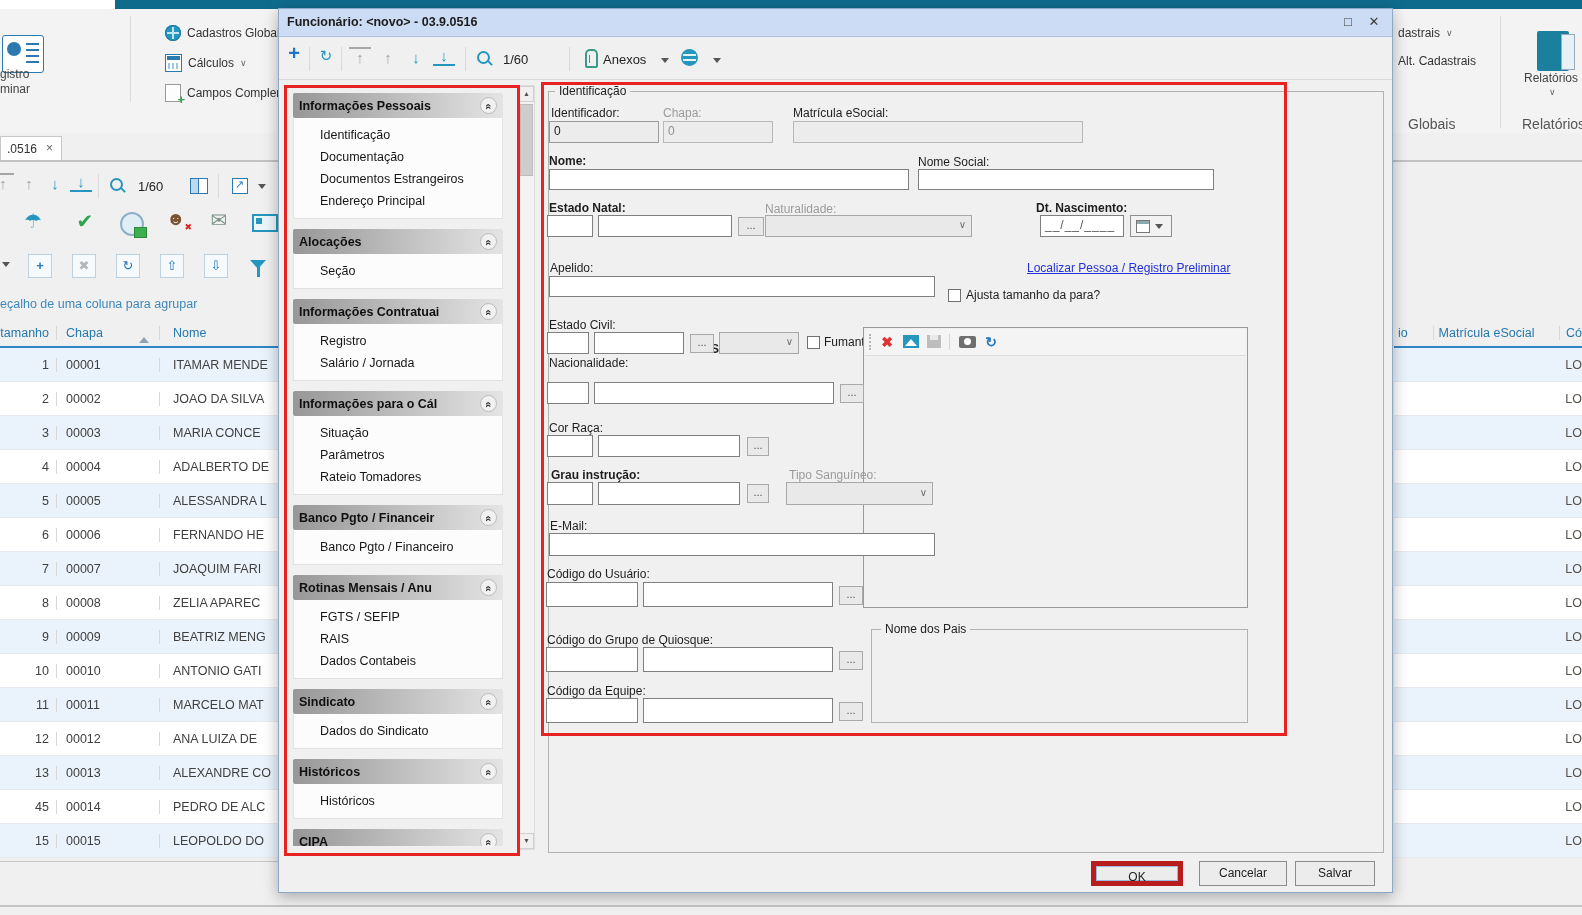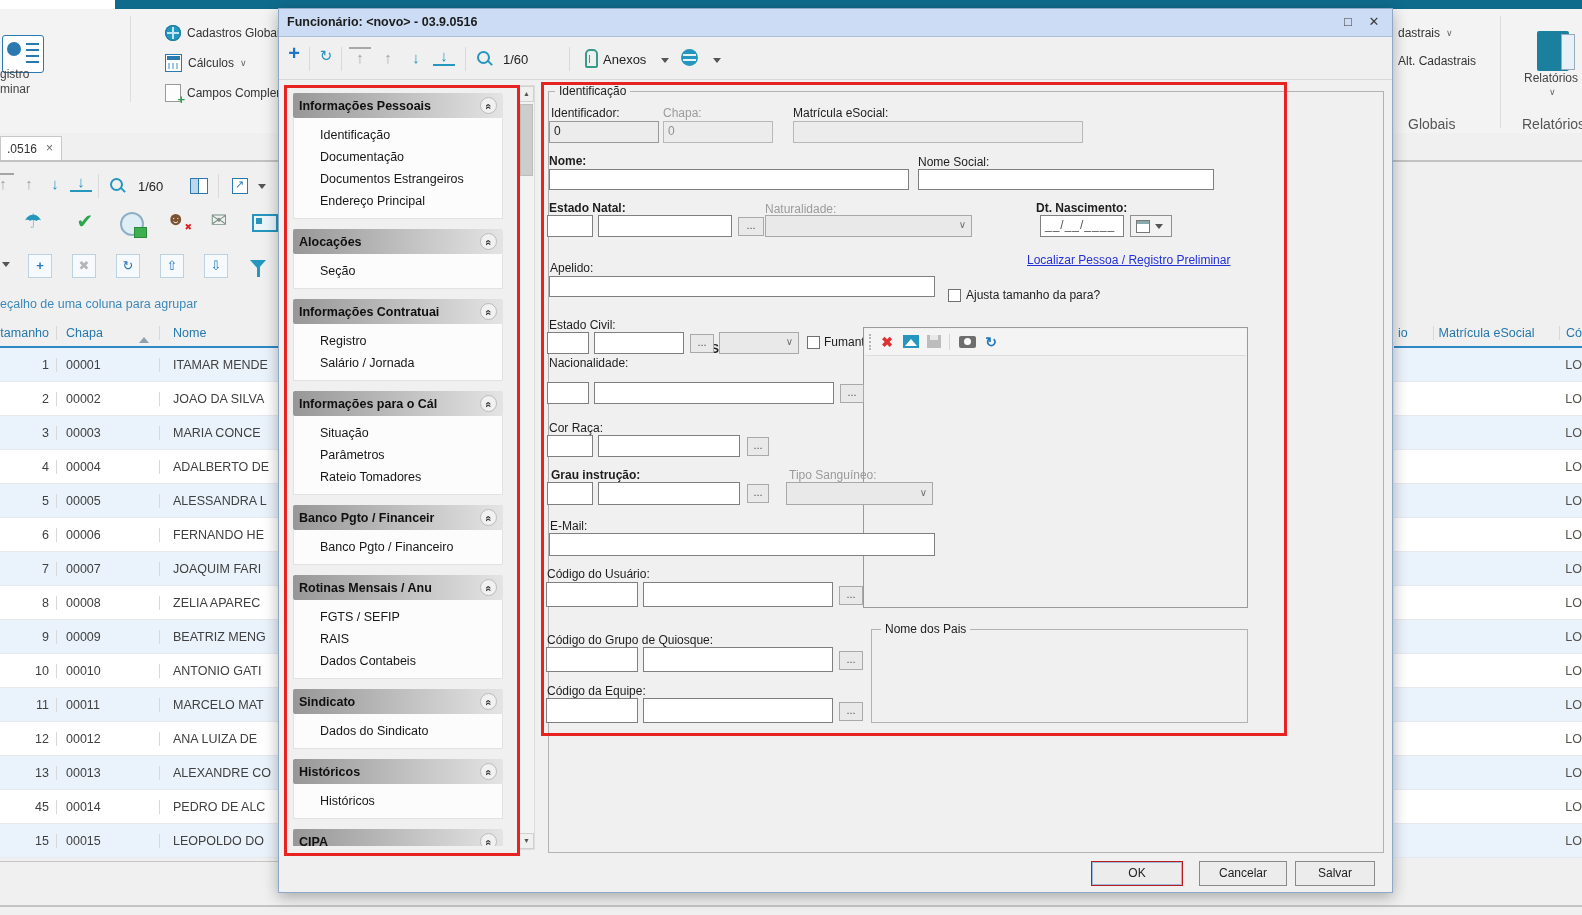--- a/index.html
+++ b/index.html
@@ -138,21 +138,21 @@
   .ph-img{position:absolute;top:6px;width:16px;height:13px;background:#2596be;}
   .ph-img:after{content:"";position:absolute;left:2px;bottom:2px;width:0;height:0;border-left:6px solid transparent;border-right:6px solid transparent;border-bottom:7px solid #fff;}
   .ph-save{position:absolute;top:6px;width:14px;height:13px;background:#bdbdbd;}
   .ph-save:after{content:"";position:absolute;left:3px;top:0;width:8px;height:5px;background:#e9e9e9;}
   .ph-cam{position:absolute;top:7px;width:17px;height:12px;background:#6e6e6e;border-radius:2px;}
   .ph-cam:after{content:"";position:absolute;left:5px;top:2px;width:7px;height:7px;border-radius:50%;background:#fff;}
   .ph-sep{position:absolute;top:5px;width:1px;height:16px;background:#d5d5d5;}
 
   .btn{position:absolute;background:#ececec;border:1px solid #8a8a8a;box-sizing:border-box;text-align:center;
        font-size:12px;color:#222;line-height:23px;cursor:default;}
-  .btn.def{border:1px solid #b91c1c;box-shadow:inset 0 0 0 1px #9dbbdd;}
+  .btn.def{border:5px solid #b91c1c;box-shadow:inset 0 0 0 1px #9dbbdd;}
 </style>
 </head>
 <body>
 
 <div class="screen">
 
   <div class="topbar-left"></div>
   <div class="topbar"></div>
 
   <div class="ribbon">
@@ -549,21 +549,21 @@
     <div class="inp" style="left:319px;top:206px;width:134px;height:22px;"></div>
     <div class="dots" style="left:459px;top:208px;width:26px;height:19px;">...</div>
     <div class="combo" style="left:486px;top:206px;width:207px;height:22px;">
         <span class="car">∨</span>
       </div>
     <div class="inp mask" style="left:761px;top:206px;width:84px;height:22px;">__/__/____</div>
     <div class="datebtn" style="left:851px;top:206px;width:42px;height:22px;">
       <span class="cal"></span>
       <span class="tri"></span>
     </div>
-    <div class="link" style="left:748px;top:244px;">Localizar Pessoa / Registro Preliminar</div>
+    <div class="link" style="left:748px;top:252px;">Localizar Pessoa / Registro Preliminar</div>
 
     <div class="lbl" style="left:271px;top:252px;">Apelido:</div>
     <div class="inp" style="left:270px;top:267px;width:386px;height:21px;"></div>
     <div class="cb" style="left:669px;top:280px;"></div>
     <div class="lbl" style="left:687px;top:279px;">Ajusta tamanho da para?</div>
 
     <div class="lbl" style="left:270px;top:309px;">Estado Civil:</div>
     <div class="lbl b" style="left:432px;top:309px;margin-top:24px;">Sexo:</div>
     <div class="inp" style="left:268px;top:323px;width:42px;height:22px;"></div>
     <div class="inp" style="left:315px;top:323px;width:90px;height:22px;"></div>

